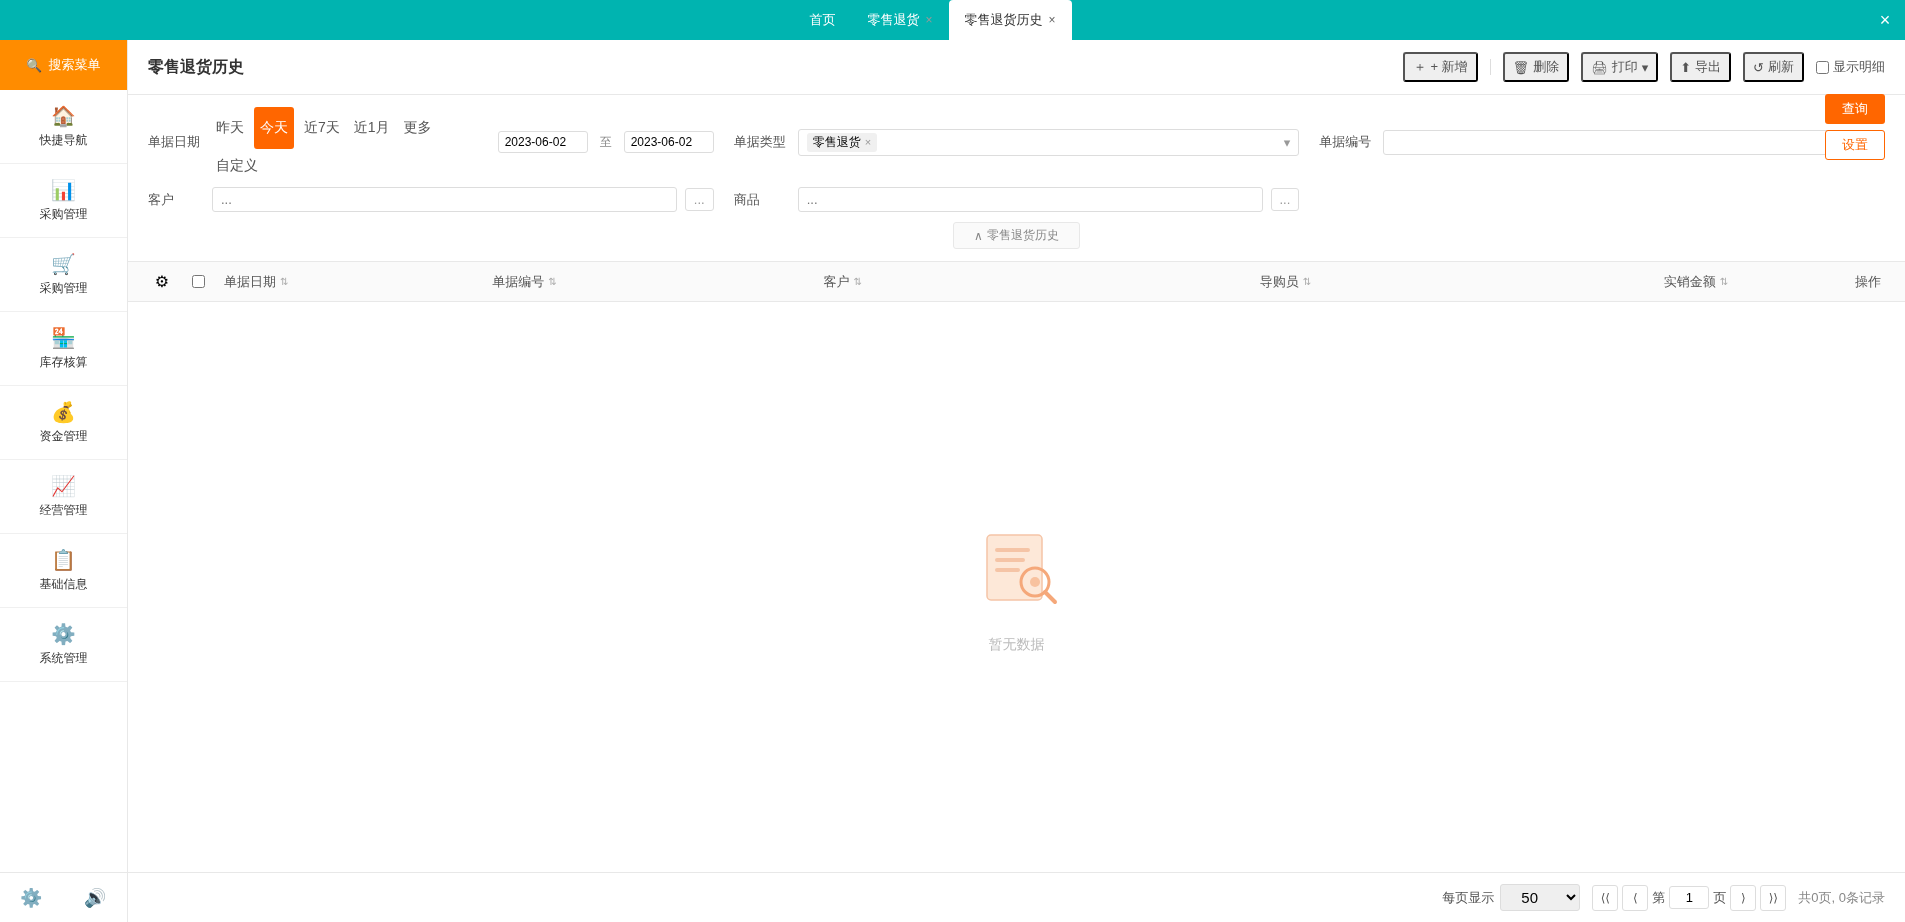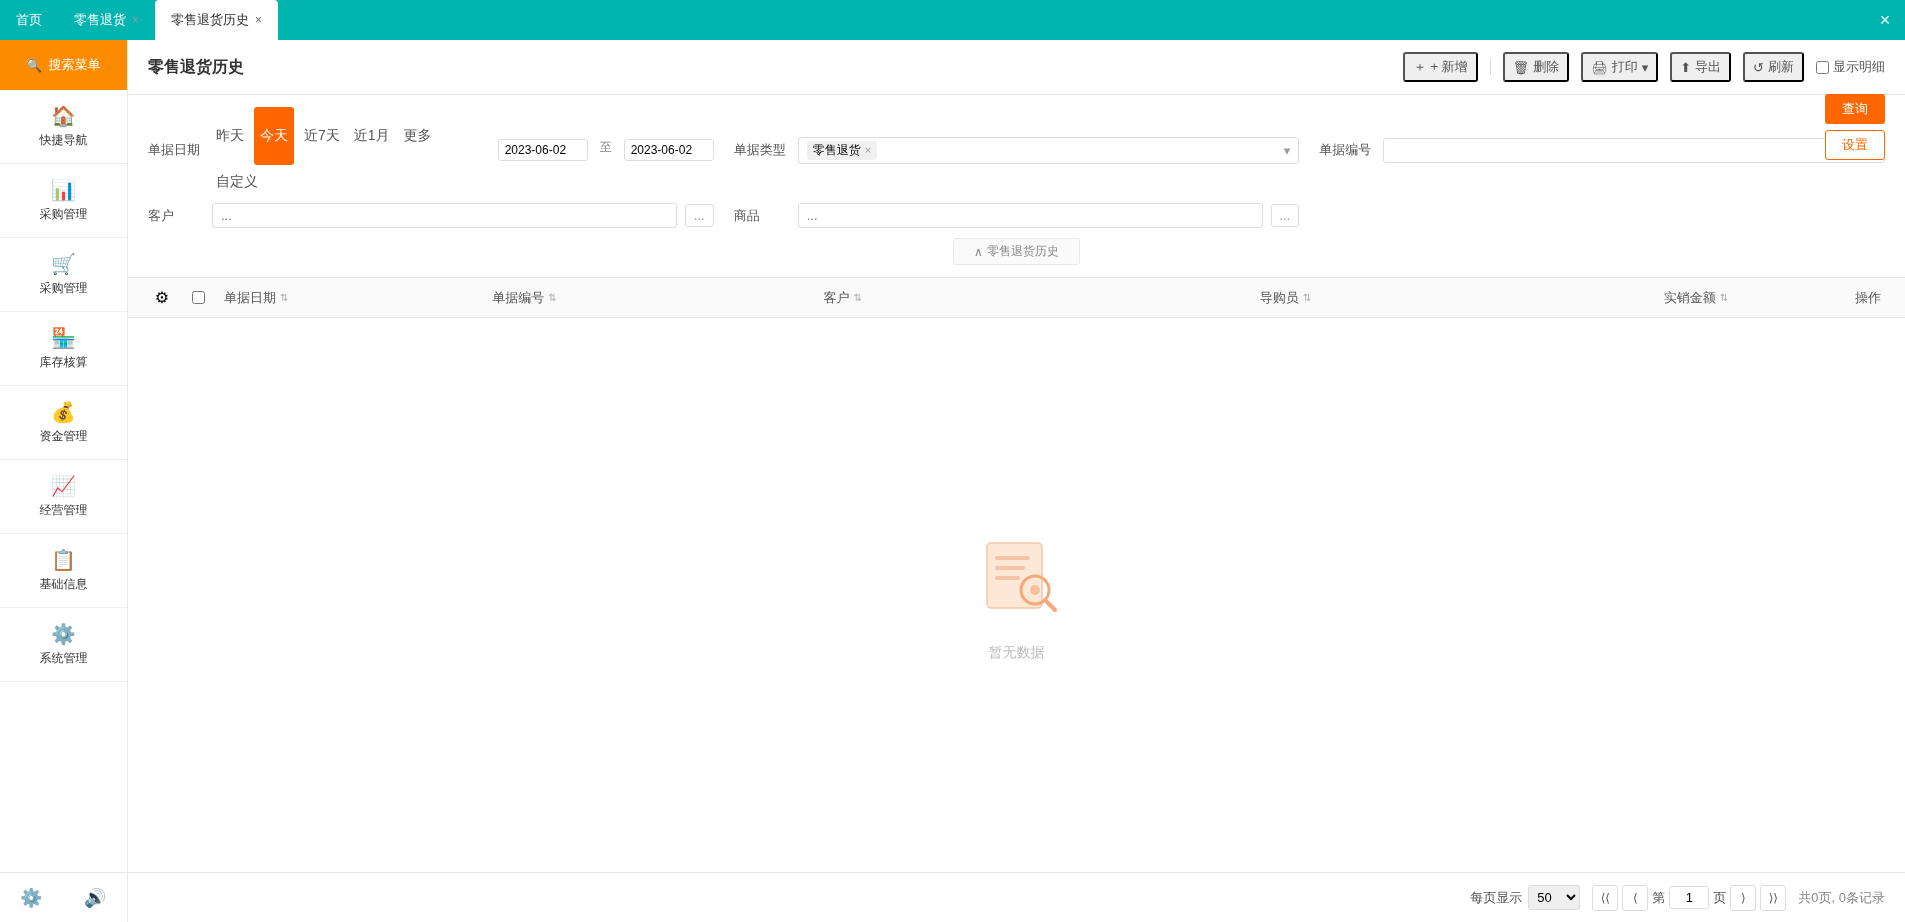--- a/index.html
+++ b/index.html
@@ -12,20 +12,21 @@
       display: flex;
       align-items: center;
       padding: 0 0 0 0;
       flex-shrink: 0;
     }
     .top-bar-tabs {
       display: flex;
       align-items: stretch;
       height: 100%;
       flex: 1;
+      justify-content: center;
     }
     .tab-item {
       display: flex;
       align-items: center;
       padding: 0 16px;
       font-size: 13px;
       color: #fff;
       cursor: pointer;
       height: 100%;
       gap: 6px;
@@ -217,27 +218,27 @@
     .date-opt {
       font-size: 14px;
       color: #555;
       cursor: pointer;
       padding: 2px 4px;
     }
     .date-opt.active {
       background: #ff6600;
       color: #fff;
       border-radius: 3px;
-      padding: 20px 6px;
+      padding: 12px 6px;
     }
     .date-range {
       font-size: 12px;
       color: #888;
       display: flex;
-      align-items: flex-start;
+      align-items: center;
       gap: 12px;
     }
     .date-input {
       border: 1px solid #ddd;
       border-radius: 3px;
       padding: 3px 6px;
       font-size: 12px;
       width: 90px;
       outline: none;
     }
@@ -372,22 +373,22 @@
       color: #555;
     }
     .page-size-select {
       display: flex;
       align-items: center;
       gap: 6px;
     }
     .select-box {
       border: 1px solid #ddd;
       border-radius: 3px;
-      padding: 3px 4px;
-      font-size: 13px;
+      padding: 3px 16px;
+      font-size: 15px;
       outline: none;
       cursor: pointer;
     }
     .page-nav {
       display: flex;
       align-items: center;
       gap: 4px;
     }
     .page-btn {
       width: 26px;

